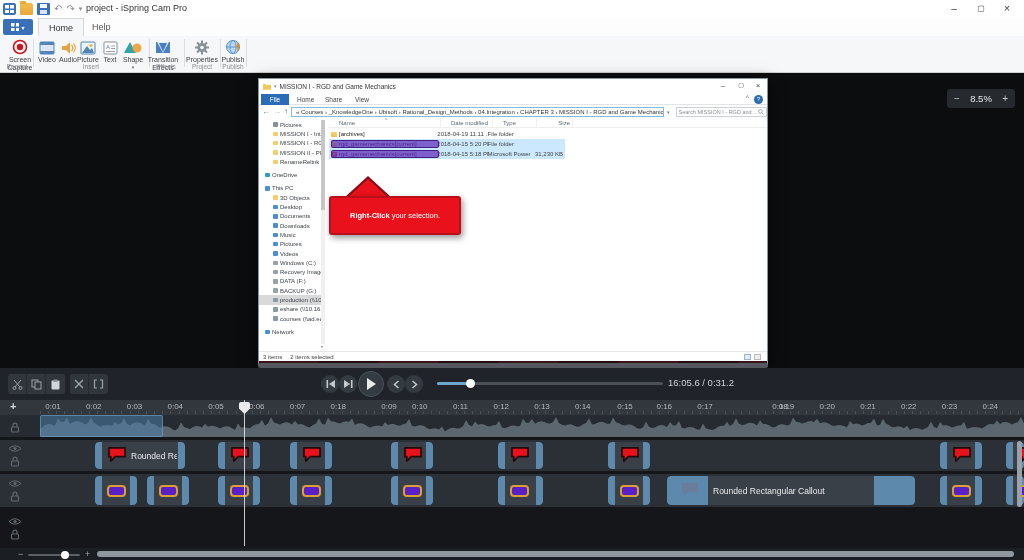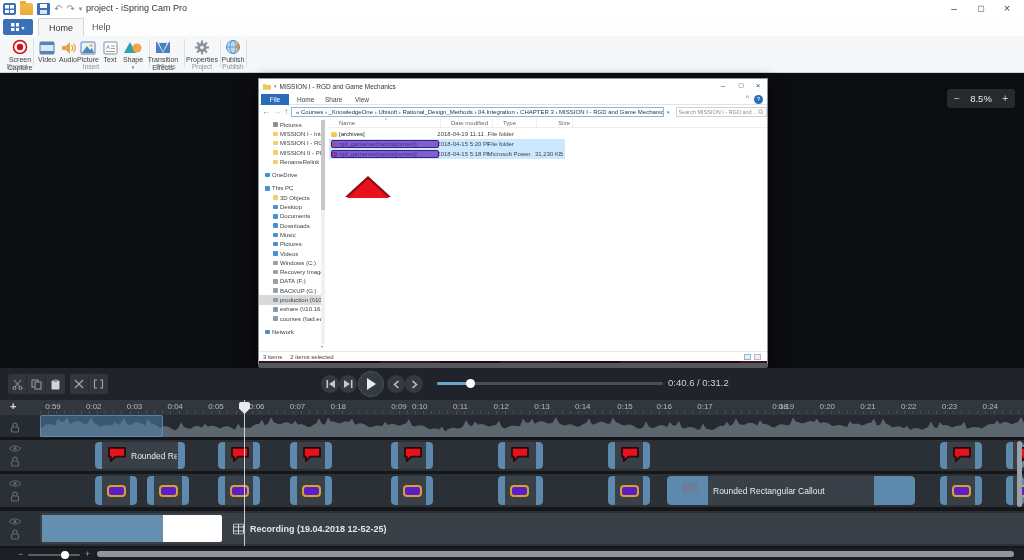--- a/index.html
+++ b/index.html
@@ -496,20 +496,23 @@
                   <span class="fnametext">rgd_gamemechanics[current]</span>
                   <div class="fhl"></div>
                 </div>
                 <span class="fdate">2018-04-15 5:18 PM</span>
                 <span class="ftype">Microsoft PowerP...</span>
                 <span class="fsize">31,230 KB</span>
               </div>
             </div>
           <div id="redarrow-edge" style="left:16px;top:58px;"></div>
           <div id="redarrow" style="left:18px;top:61px;"></div>
+          <div id="redcallout" style="left:0;top:78px;">
+            <span><b>Right-Click</b><span> your selection.</span></span>
+          </div>
         </div>
       </div>
       <div id="xstatus">
         <span>3 items</span>
         <span>2 items selected</span>
         <span class="stico" style="right:16px;"></span>
         <span class="stico" style="right:6px;background:#eee;border-color:#bbb;"></span>
       </div>
       <div id="xtask"></div>
     </div>
@@ -579,34 +582,34 @@
       <div class="tcirc" style="left:405px;top:7px;width:18px;height:18px;">
         <svg width="7" height="9">
             <polyline points="1.5,1 5.5,4.5 1.5,8" fill="none" stroke="#c3c8cd" stroke-width="1.5"></polyline>
           </svg>
       </div>
 
       <div id="seekbar">
         <div id="seekfill"></div>
         <div id="seekknob"></div>
       </div>
-      <span id="timetext">0:40.6 / 0:31.2</span>
+      <span id="timetext">16:05.6 / 0:31.2</span>
     </div>
 
     <div id="ruler">
       <span id="addtrack">+</span>
-    <span class="rlabel" style="left: 53px;">0:59</span>
+    <span class="rlabel" style="left: 53px;">0:01</span>
         <span class="rlabel" style="left: 93.75px;">0:02</span>
         <span class="rlabel" style="left: 134.5px;">0:03</span>
         <span class="rlabel" style="left: 175.25px;">0:04</span>
         <span class="rlabel" style="left: 216px;">0:05</span>
         <span class="rlabel" style="left: 256.75px;">0:06</span>
         <span class="rlabel" style="left: 297.5px;">0:07</span>
         <span class="rlabel" style="left: 338.25px;">0:18</span>
-        <span class="rlabel" style="left: 399px;">0:09</span>
+        <span class="rlabel" style="left: 389px;">0:09</span>
         <span class="rlabel" style="left: 419.75px;">0:10</span>
         <span class="rlabel" style="left: 460.5px;">0:11</span>
         <span class="rlabel" style="left: 501.25px;">0:12</span>
         <span class="rlabel" style="left: 542px;">0:13</span>
         <span class="rlabel" style="left: 582.75px;">0:14</span>
         <span class="rlabel" style="left: 625px;">0:15</span>
         <span class="rlabel" style="left: 664.25px;">0:16</span>
         <span class="rlabel" style="left: 705px;">0:17</span>
         <span class="rlabel" style="left: 780px;">0:18</span>
         <span class="rlabel" style="left: 786.5px;">0:19</span>
@@ -733,34 +736,20 @@
           <div class="handle rh"></div>
           <span class="hlico"></span>
         </div>
         <div class="clip" style="left: 1006px; width: 18px;">
           <div class="handle lh"></div>
           <div class="handle rh"></div>
           <span class="hlico"></span>
         </div>
       </div>
 
-    <div class="trow" id="row-rec">
-      <div id="recclip">
-        <div id="recthumb">
-          <div id="recthumb-sel"></div>
-        </div>
-        <svg id="recfilm" width="11" height="11">
-            <rect x="0.5" y="0.5" width="10" height="10" rx="1" fill="none" stroke="#cfd3d7"></rect>
-            <line x1="0.5" y1="3.5" x2="10.5" y2="3.5" stroke="#cfd3d7"></line>
-            <line x1="0.5" y1="7.5" x2="10.5" y2="7.5" stroke="#cfd3d7"></line>
-            <line x1="5.5" y1="0.5" x2="5.5" y2="10.5" stroke="#cfd3d7"></line>
-          </svg>
-        <span id="reclabel">Recording (19.04.2018 12-52-25)</span>
-      </div>
-    </div>
 
     <div id="playhead-line"></div>
     <div id="playhead-flag"></div>
     <div id="vscroll"></div>
 
     <div id="tl-bottom">
       <span class="zchar" id="zminus">−</span>
       <div id="zslider">
           <div id="zknob"></div>
         </div>

